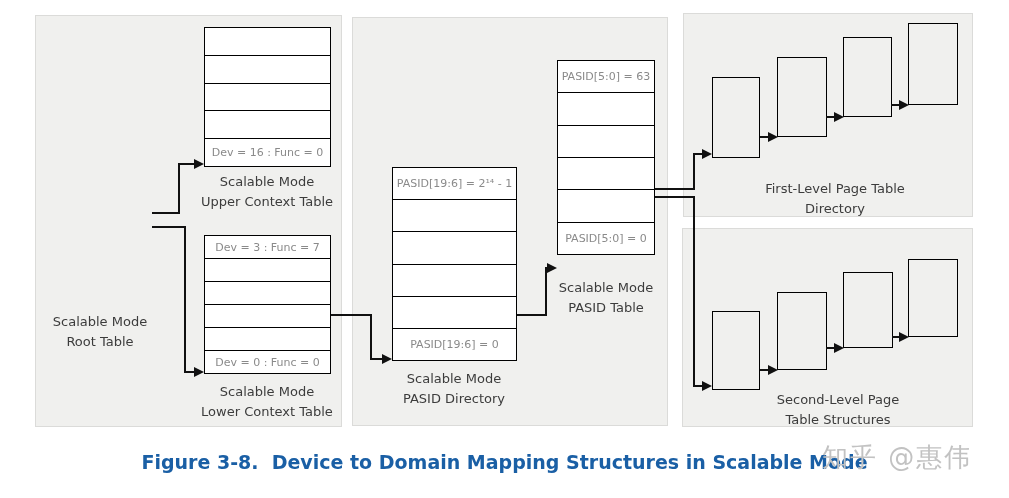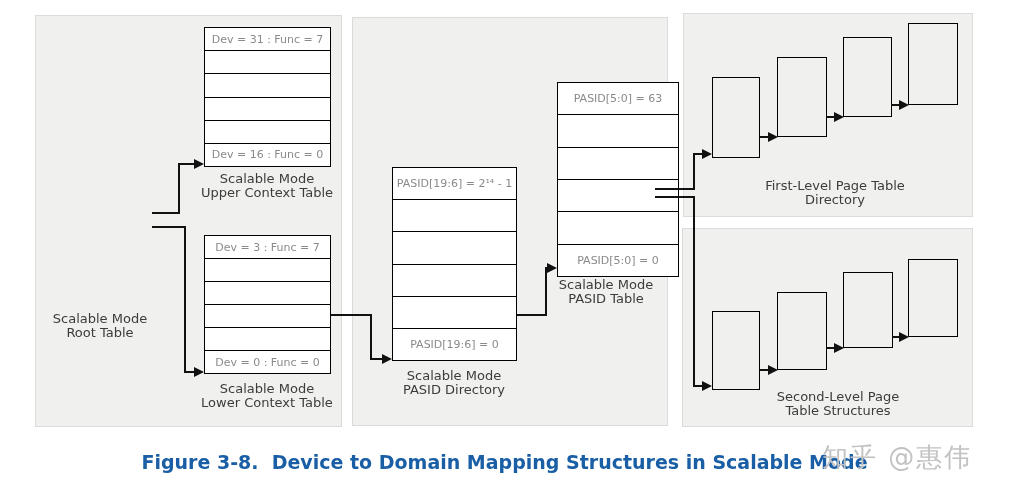--- a/index.html
+++ b/index.html
@@ -13,21 +13,21 @@
   .mtable{
     position:absolute;background:#ffffff;border:1px solid #000;box-sizing:border-box;
     display:flex;flex-direction:column;
   }
   .mrow{
     flex:1;border-bottom:1px solid #000;display:flex;align-items:center;justify-content:center;
     font-size:11px;color:#8a8a8a;white-space:nowrap;overflow:hidden;
   }
   .mrow:last-child{border-bottom:none;}
   .tlabel{
-    position:absolute;text-align:center;font-size:13px;line-height:14px;color:#3c3c3c;
+    position:absolute;text-align:center;font-size:13px;line-height:20px;color:#3c3c3c;
     white-space:pre-line;
   }
   .prect{
     position:absolute;background:transparent;border:1px solid #000;box-sizing:border-box;
   }
   .hline{position:absolute;height:2px;background:#111;}
   .vline{position:absolute;width:2px;background:#111;}
   .arr{
     position:absolute;width:0;height:0;
     border-top:5px solid transparent;border-bottom:5px solid transparent;
@@ -49,21 +49,20 @@
 
   <div class="panel" style="left:35px;top:15px;width:307px;height:412px;"></div>
   <div class="panel" style="left:352px;top:17px;width:316px;height:409px;"></div>
   <div class="panel" style="left:683px;top:13px;width:290px;height:204px;"></div>
   <div class="panel" style="left:682px;top:228px;width:291px;height:199px;"></div>
 
   <div class="tlabel" style="left:20px;top:312px;width:160px;">Scalable Mode
 Root Table</div>
 
   <div class="mtable" style="left:204px;top:27px;width:127px;height:140px;">
-    <div class="mrow">Dev = 31 : Func = 7</div>
     <div class="mrow"></div>
     <div class="mrow"></div>
     <div class="mrow"></div>
     <div class="mrow"></div>
     <div class="mrow">Dev = 16 : Func = 0</div>
   </div>
   <div class="tlabel" style="left:187px;top:172px;width:160px;">Scalable Mode
 Upper Context Table</div>
 
   <div class="mtable" style="left:204px;top:235px;width:127px;height:139px;">
@@ -81,21 +80,21 @@
     <div class="mrow">PASID[19:6] = 2¹⁴ - 1</div>
     <div class="mrow"></div>
     <div class="mrow"></div>
     <div class="mrow"></div>
     <div class="mrow"></div>
     <div class="mrow">PASID[19:6] = 0</div>
   </div>
   <div class="tlabel" style="left:374px;top:369px;width:160px;">Scalable Mode
 PASID Directory</div>
 
-  <div class="mtable" style="left:557px;top:82px;width:122px;height:195px;">
+  <div class="mtable" style="left:557px;top:60px;width:98px;height:195px;">
     <div class="mrow">PASID[5:0] = 63</div>
     <div class="mrow"></div>
     <div class="mrow"></div>
     <div class="mrow"></div>
     <div class="mrow"></div>
     <div class="mrow">PASID[5:0] = 0</div>
   </div>
   <div class="tlabel" style="left:526px;top:278px;width:160px;">Scalable Mode
 PASID Table</div>
 

